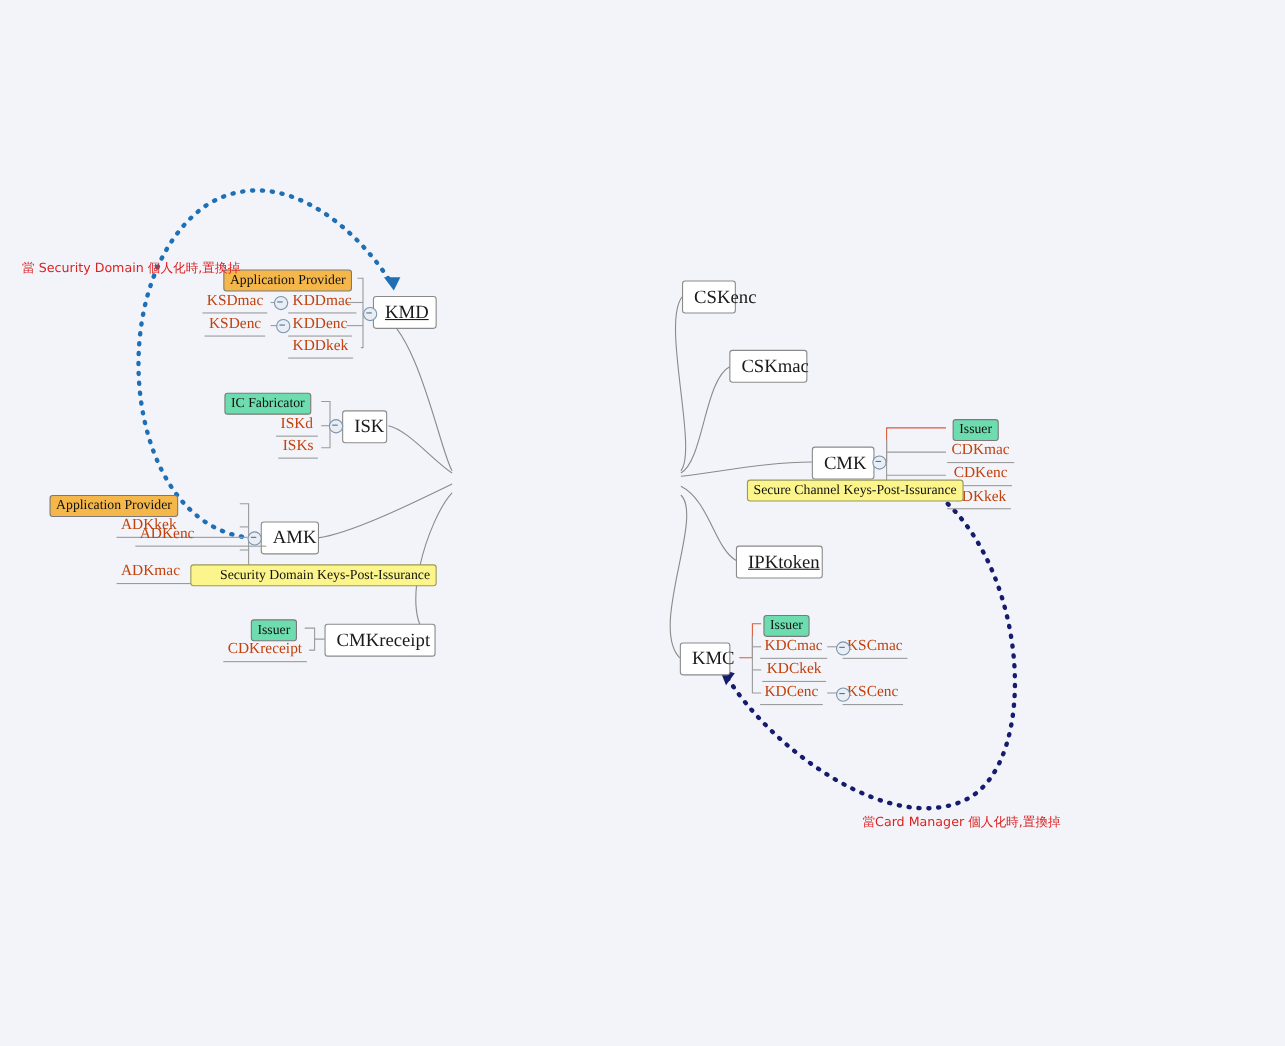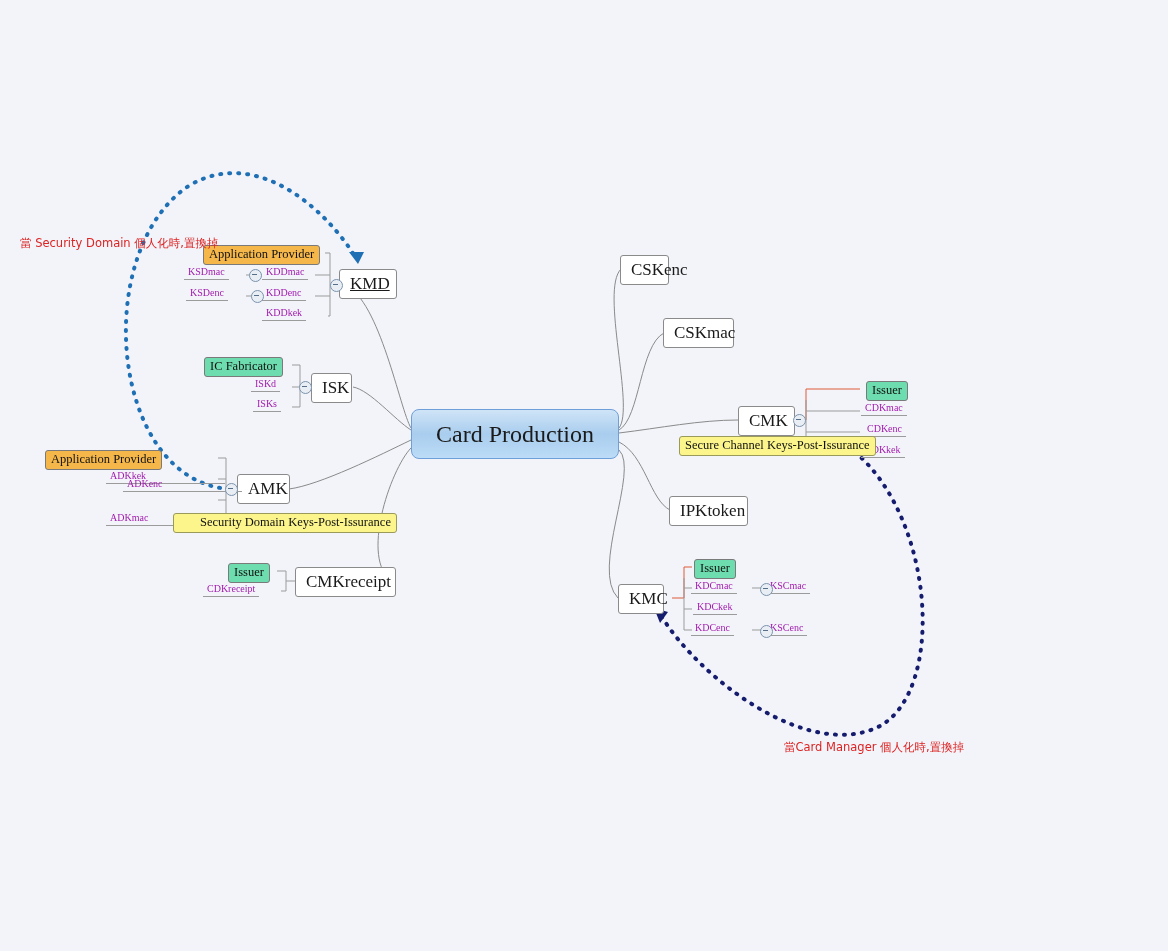--- a/index.html
+++ b/index.html
@@ -51,22 +51,22 @@
     font-family: "Liberation Serif", serif;
     font-size: 24px;
     color: #1a1a1a;
     display: flex;
     align-items: center;
     justify-content: center;
   }
   .leaf {
     position: absolute;
     font-family: "Liberation Serif", serif;
-    font-size: 10px;
-    color: #a21caf;
+    font-size: 14px;
+    color: #c2410c;
     white-space: nowrap;
     padding: 0 4px 2px 4px;
     border-bottom: 1px solid #9b9b9b;
   }
   .tag {
     position: absolute;
     font-family: "Liberation Serif", serif;
     font-size: 12.5px;
     color: #111111;
     white-space: nowrap;
@@ -167,30 +167,29 @@
       <path d="M 752 630 L 766 630"></path>
     </g>
 
     <path d="M 229 489 C 110 480, 90 250, 190 185 C 260 145, 330 215, 356 258" fill="none" stroke="#1f6fb5" stroke-width="4" stroke-linecap="round" stroke-dasharray="1 8"></path>
     <polygon points="358,264 349,252 364,252" fill="#1f6fb5"></polygon>
 
     <path d="M 855 452 C 935 520, 945 690, 880 726 C 810 762, 700 680, 660 614" fill="none" stroke="#151c6e" stroke-width="4" stroke-linecap="round" stroke-dasharray="1 8"></path>
     <polygon points="654,608 668,612 660,623" fill="#151c6e"></polygon>
   </svg>
 
-  <div class="central">Card Production</div>
 
   <div class="node" style="left:339px; top:269px; width:58px;text-decoration:underline;">KMD</div>
   <div class="node" style="left:311px; top:373px; width:41px;">ISK</div>
   <div class="node" style="left:237px; top:474px; width:53px;">AMK</div>
   <div class="node" style="left:295px; top:567px; width:101px;">CMKreceipt</div>
   <div class="node" style="left:620px; top:255px; width:49px;">CSKenc</div>
   <div class="node" style="left:663px; top:318px; width:71px;">CSKmac</div>
   <div class="node" style="left:738px; top:406px; width:57px;">CMK</div>
-  <div class="node" style="left:669px; top:496px; width:79px;">IPKtoken</div>
+  <div class="node" style="left:669px; top:496px; width:79px;text-decoration:underline;">IPKtoken</div>
   <div class="node" style="left:618px; top:584px; width:46px;">KMC</div>
 
   <div class="tag tag-orange" style="left:203px; top:245px;">Application Provider</div>
   <div class="leaf" style="left:184px; top:266px;">KSDmac</div>
   <div class="leaf" style="left:262px; top:266px;">KDDmac</div>
   <div class="leaf" style="left:186px; top:287px;">KSDenc</div>
   <div class="leaf" style="left:262px; top:287px;">KDDenc</div>
   <div class="leaf" style="left:262px; top:307px;">KDDkek</div>
   <div class="collapse" style="left:249px; top:269px;"></div>
   <div class="collapse" style="left:251px; top:290px;"></div>

